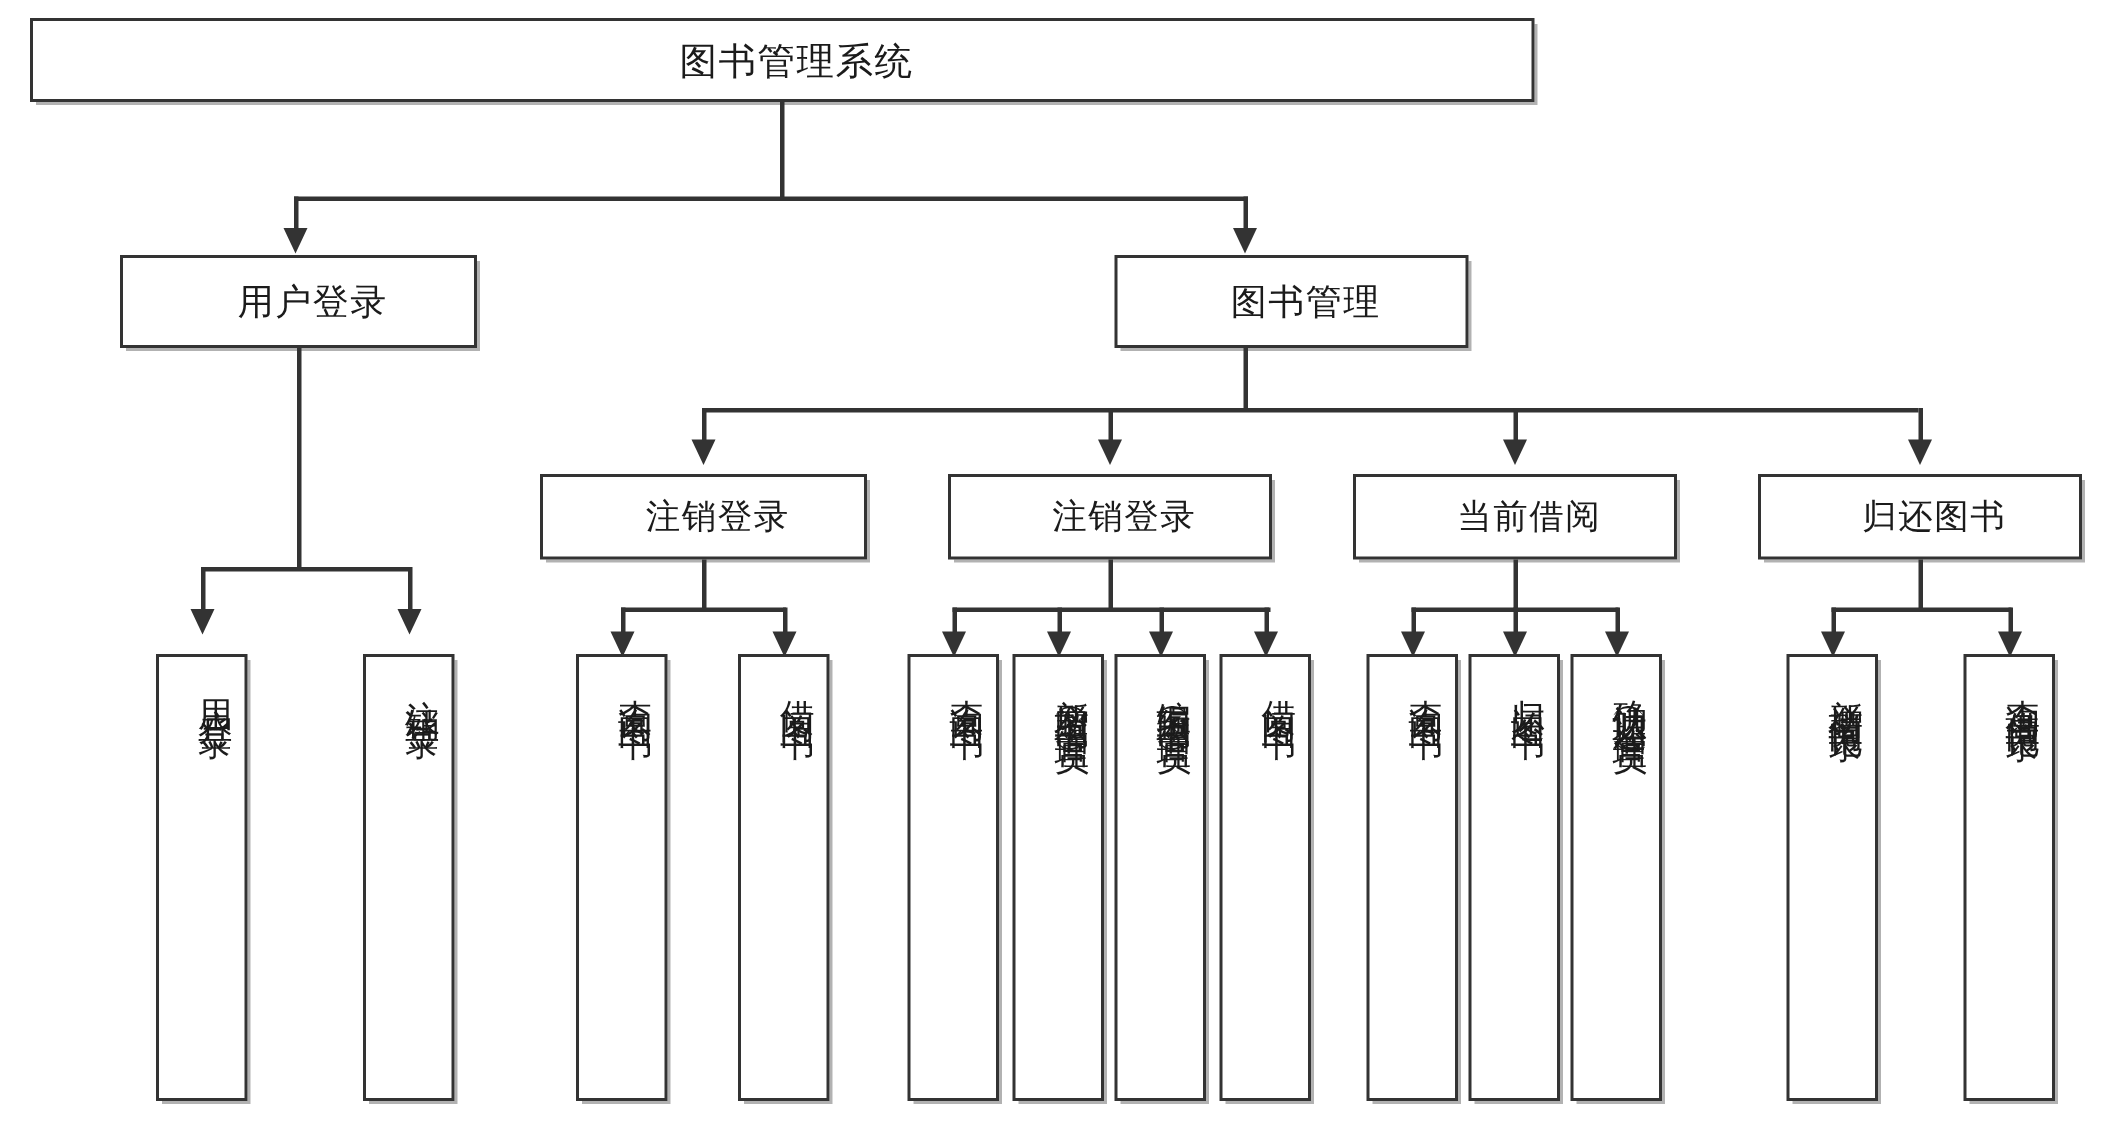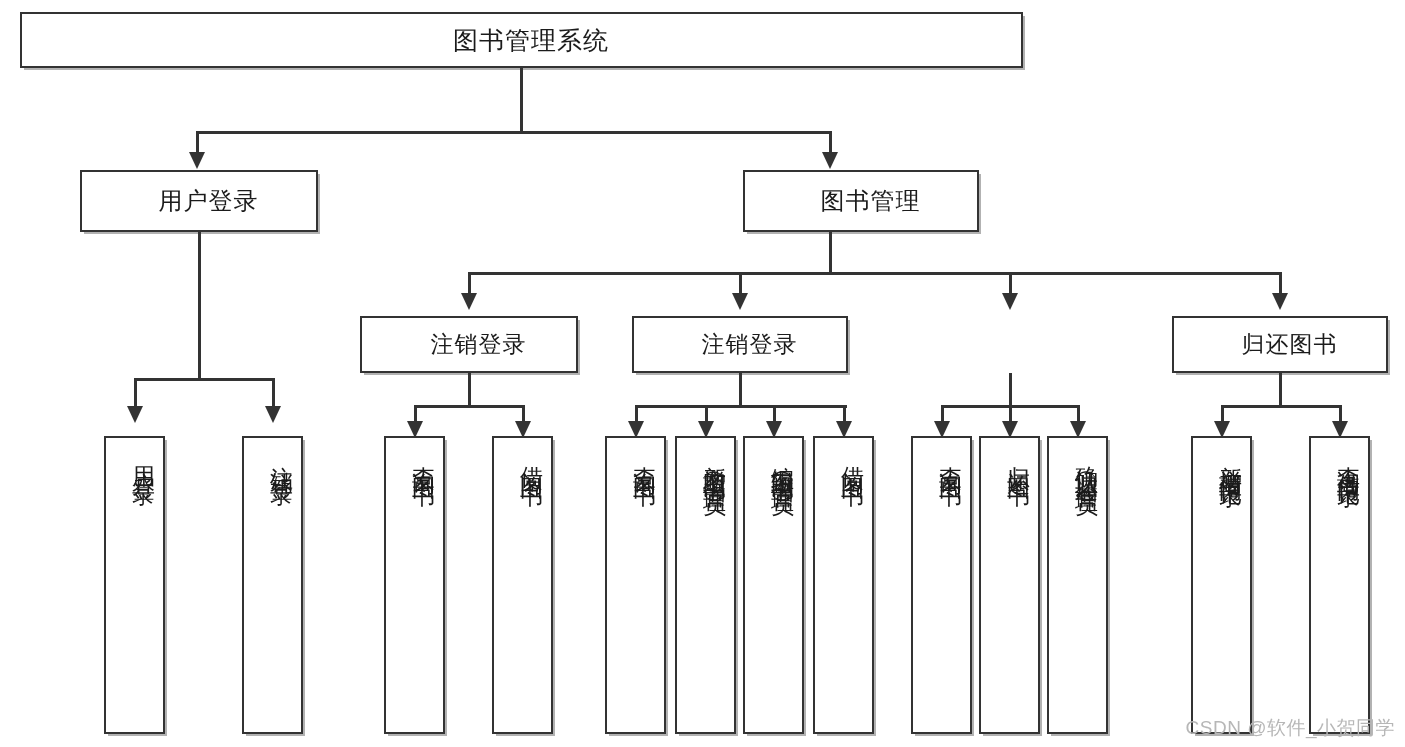--- a/index.html
+++ b/index.html
@@ -129,20 +129,23 @@
   <div class="arrow" style="left:1272px;top:293px;"></div>
 
   <div class="node n-l3 shadow" style="left:360px;top:316px;width:218px;height:57px;">
     <span class="lbl">注销登录</span>
   </div>
 
   <div class="node n-l3 shadow" style="left:632px;top:316px;width:216px;height:57px;">
     <span class="lbl">注销登录</span>
   </div>
 
+  <div class="node n-l3 shadow" style="left:902px;top:316px;width:216px;height:57px;">
+    <span class="lbl">当前借阅</span>
+  </div>
 
   <div class="node n-l3 shadow" style="left:1172px;top:316px;width:216px;height:57px;">
     <span class="lbl">归还图书</span>
   </div>
 
   <div class="vline" style="left:468px;top:373px;height:35px;"></div>
   <div class="hline" style="left:414px;top:405px;width:110px;"></div>
   <div class="vline" style="left:414px;top:405px;height:22px;"></div>
   <div class="arrow" style="left:407px;top:421px;"></div>
   <div class="vline" style="left:522px;top:405px;height:22px;"></div>
@@ -220,15 +223,14 @@
   </div>
 
   <div class="node n-leaf tall shadow" style="left:1191px;top:436px;width:61px;height:298px;">
     <span class="lbl">新增借阅记录</span>
   </div>
 
   <div class="node n-leaf tall shadow" style="left:1309px;top:436px;width:61px;height:298px;">
     <span class="lbl">查询借阅记录</span>
   </div>
 
-  <div id="watermark">CSDN @软件_小贺同学</div>
 
 </div>
 
 </body></html>

